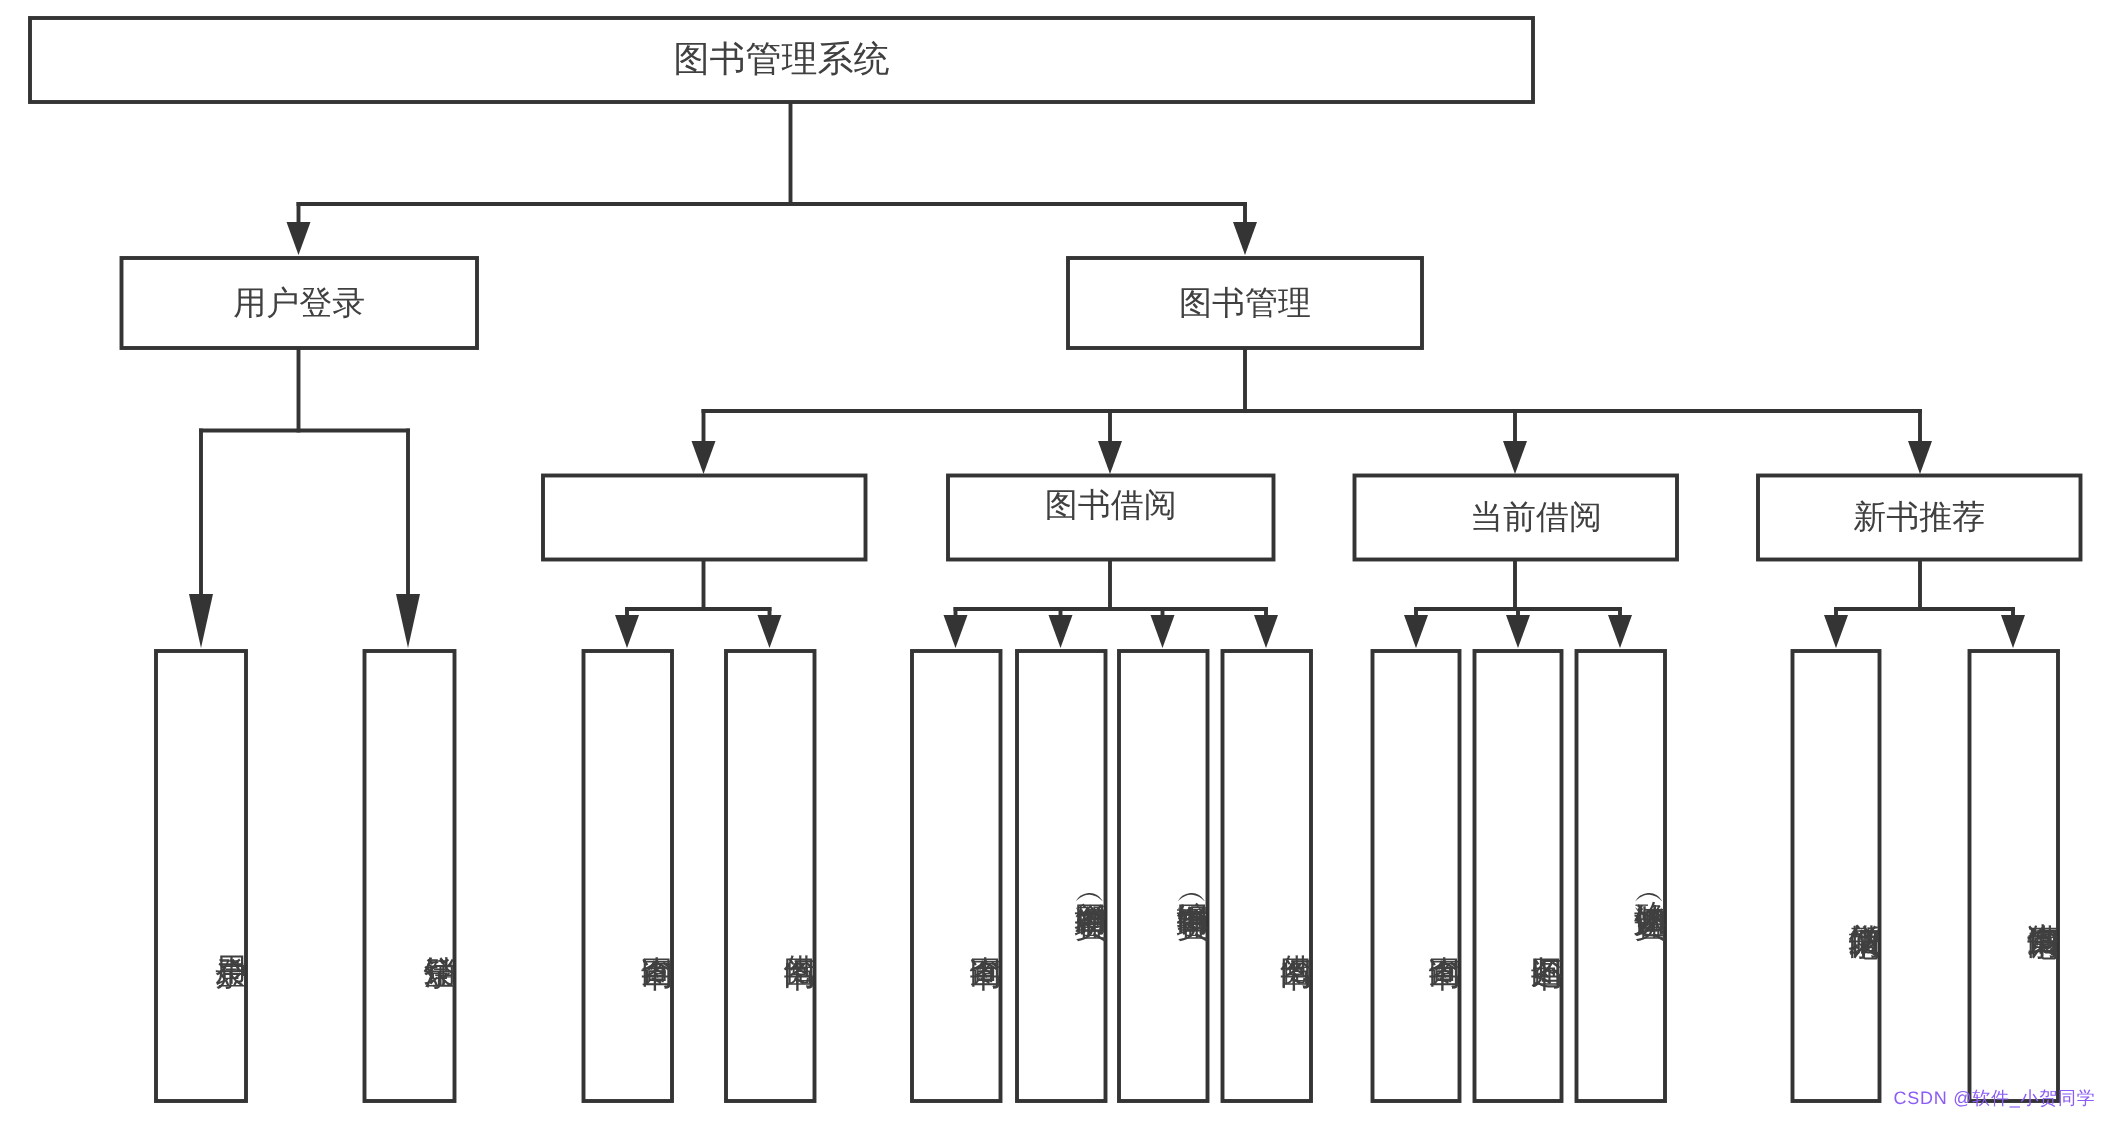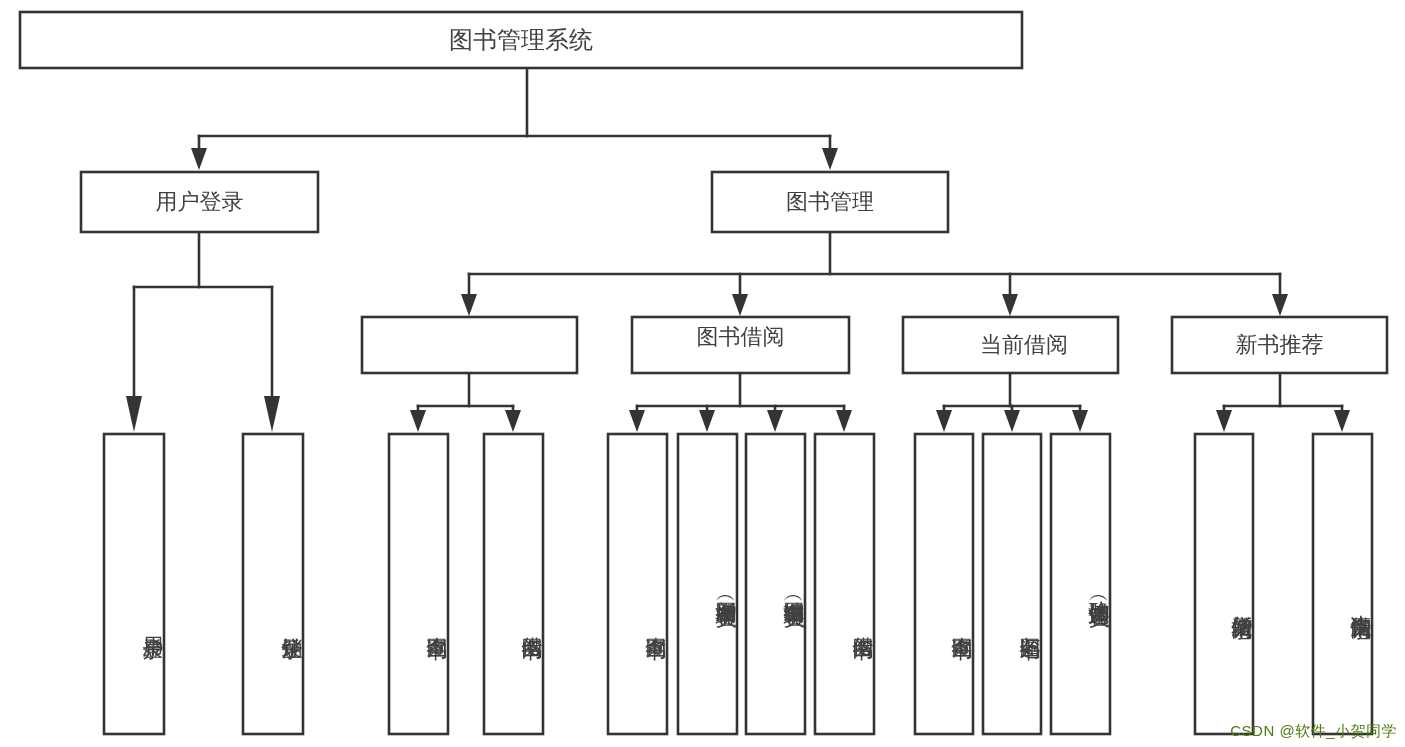--- a/index.html
+++ b/index.html
@@ -62,22 +62,22 @@
     letter-spacing: 1px;
     align-items: flex-start;
     justify-content: center;
     padding-top: 6px;
     box-sizing: border-box;
   }
   .watermark {
     position: absolute;
     right: 8px;
     bottom: 6px;
-    font-size: 15px;
-    color: #4d7c0f;
+    font-size: 12px;
+    color: #8b5cf6;
     font-family: "Liberation Sans", "DejaVu Sans", sans-serif;
     white-space: nowrap;
     letter-spacing: 0.5px;
   }
 </style>
 </head>
 <body>
 
 <div id="diagram-root">
 

